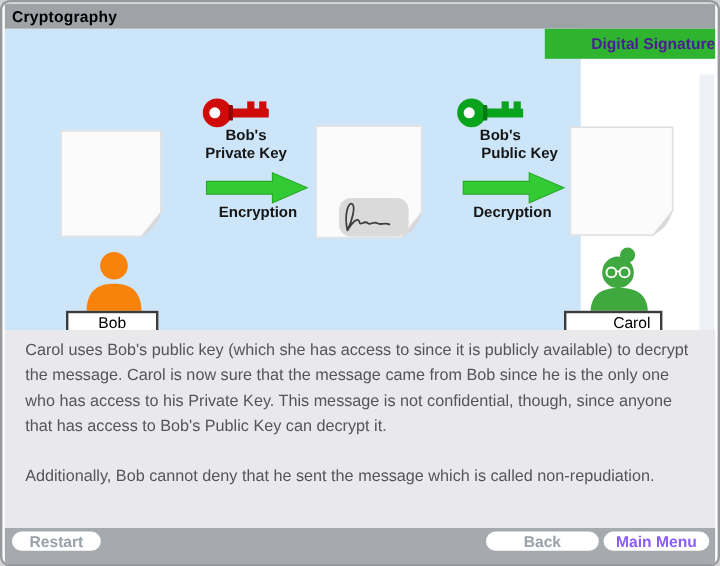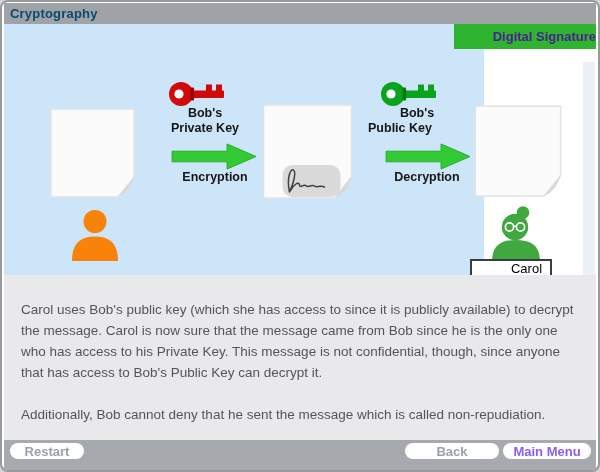--- a/index.html
+++ b/index.html
@@ -3,32 +3,32 @@
 <meta charset="utf-8">
 <style>
   html,body{margin:0;padding:0;background:#d4d4d4;}
   .page{position:relative;width:600px;height:472px;box-sizing:border-box;
         background:#fff;border:2px solid #97999c;border-radius:8px;overflow:hidden;
         font-family:"Liberation Sans",sans-serif;}
   .page *{box-sizing:border-box;}
   .abs{position:absolute;}
   .titlebar{left:2px;top:1px;width:592px;height:21px;background:#9fa2a6;}
   .titlebar .title{display:block;padding-left:6px;font-size:13px;font-weight:bold;
-        color:#0c4a6e;line-height:21px;letter-spacing:.2px;}
+        color:#000000;line-height:21px;letter-spacing:.2px;}
   .stage{left:2px;top:22px;width:480px;height:251px;background:#cde5f8;}
   .gutter{left:579px;top:38px;width:12px;height:213px;background:#edf0f4;}
   .badge{left:452px;top:22px;width:142px;height:25px;background:#2eb42e;color:#4c1d95;
         font-size:13px;font-weight:bold;text-align:right;line-height:25px;}
   .doc{display:block;}
   .steplabel{font-size:12.5px;font-weight:bold;color:#161616;text-align:center;line-height:15px;}
   .nametag{background:#fff;border:2px solid #3c3c3c;text-align:center;
         font-size:13px;color:#000;line-height:16px;}
   .narration{left:2px;top:273px;width:592px;height:165px;background:#e9e9eb;}
   .narration p{margin:0;padding:0 17px;font-size:13.5px;line-height:21px;color:#555558;}
-  .narration p.p1{margin-top:24px;}
+  .narration p.p1{margin-top:6px;}
   .narration p.p2{margin-top:21px;}
   .footer{left:2px;top:438px;width:592px;height:30px;background:#a6a9ad;}
   .btn{position:absolute;top:3px;height:16px;border:none;border-radius:12px;background:#fff;
         font-family:"Liberation Sans",sans-serif;font-size:13px;font-weight:bold;
         color:#9aa1a9;cursor:pointer;padding:0;}
   .btn-restart{left:6px;width:74px;}
   .btn-back{left:401px;width:94px;}
   .btn-menu{left:499px;width:88px;color:#8b5cf6;}
   .page-ind{left:352px;top:0;width:40px;text-align:center;line-height:30px;
         color:#fff;font-size:13px;font-weight:bold;}
@@ -94,33 +94,36 @@
       <svg width="62" height="26" viewBox="0 0 62 26">
         <rect x="22" y="9.5" width="34" height="7.5" rx="1" fill="#0aa31c"></rect>
         <rect x="38" y="3.5" width="6" height="8" fill="#0aa31c"></rect>
         <rect x="48" y="3.5" width="6" height="8" fill="#0aa31c"></rect>
         <circle cx="13" cy="13" r="12" fill="#0aa31c"></circle>
         <circle cx="11" cy="13" r="4.6" fill="#ffffff"></circle>
         <rect x="22.5" y="6.5" width="3.6" height="13" rx="1" fill="#077a13"></rect>
       </svg>
     </div>
     <div class="abs steplabel" style="left:358px;top:82px;width:110px;">Bob's</div>
-    <div class="abs steplabel" style="left:341px;top:97px;width:110px;">Public Key</div>
+    <div class="abs steplabel" style="left:374px;top:97px;width:110px;">Public Key</div>
     <div class="abs" style="left:381px;top:119px;width:87px;height:27px;">
       <svg width="87" height="27" viewBox="0 0 88 28">
         <polygon points="0,8.5 57,8.5 57,1 87,14 57,27 57,19.5 0,19.5" fill="#33cb33" stroke="#2aa82a" stroke-width="1"></polygon>
       </svg>
     </div>
     <div class="abs steplabel" style="left:368px;top:146px;width:110px;">Decryption</div>
 
     <div class="abs" style="left:63px;top:185px;width:56px;height:52px;">
       <svg width="56" height="52" viewBox="0 0 56 52">
         <circle cx="28" cy="12.5" r="11.5" fill="#f8820a"></circle>
         <path d="M5,52 C5,34 13.5,27.5 28,27.5 C42.5,27.5 51,34 51,52 Z" fill="#f8820a"></path>
       </svg>
+    </div>
+    <div class="abs nametag" style="left:51px;top:235px;width:77px;height:20px;">
+      <span>Bob</span>
     </div>
 
     <div class="abs" style="left:481px;top:181px;width:62px;height:57px;">
       <svg width="62" height="57" viewBox="0 0 62 57">
         <circle cx="38" cy="7.5" r="6.3" fill="#3fa83f"></circle>
         <circle cx="30" cy="22" r="13.2" fill="#3fa83f"></circle>
         <circle cx="24.5" cy="22" r="4.1" fill="none" stroke="#ffffff" stroke-width="1.7"></circle>
         <circle cx="35.5" cy="22" r="4.1" fill="none" stroke="#ffffff" stroke-width="1.7"></circle>
         <line x1="28.6" y1="21.2" x2="31.4" y2="21.2" stroke="#ffffff" stroke-width="1.5"></line>
         <path d="M7,57 C7,41 15,35 31,35 C47,35 55,41 55,57 Z" fill="#3fa83f"></path>

